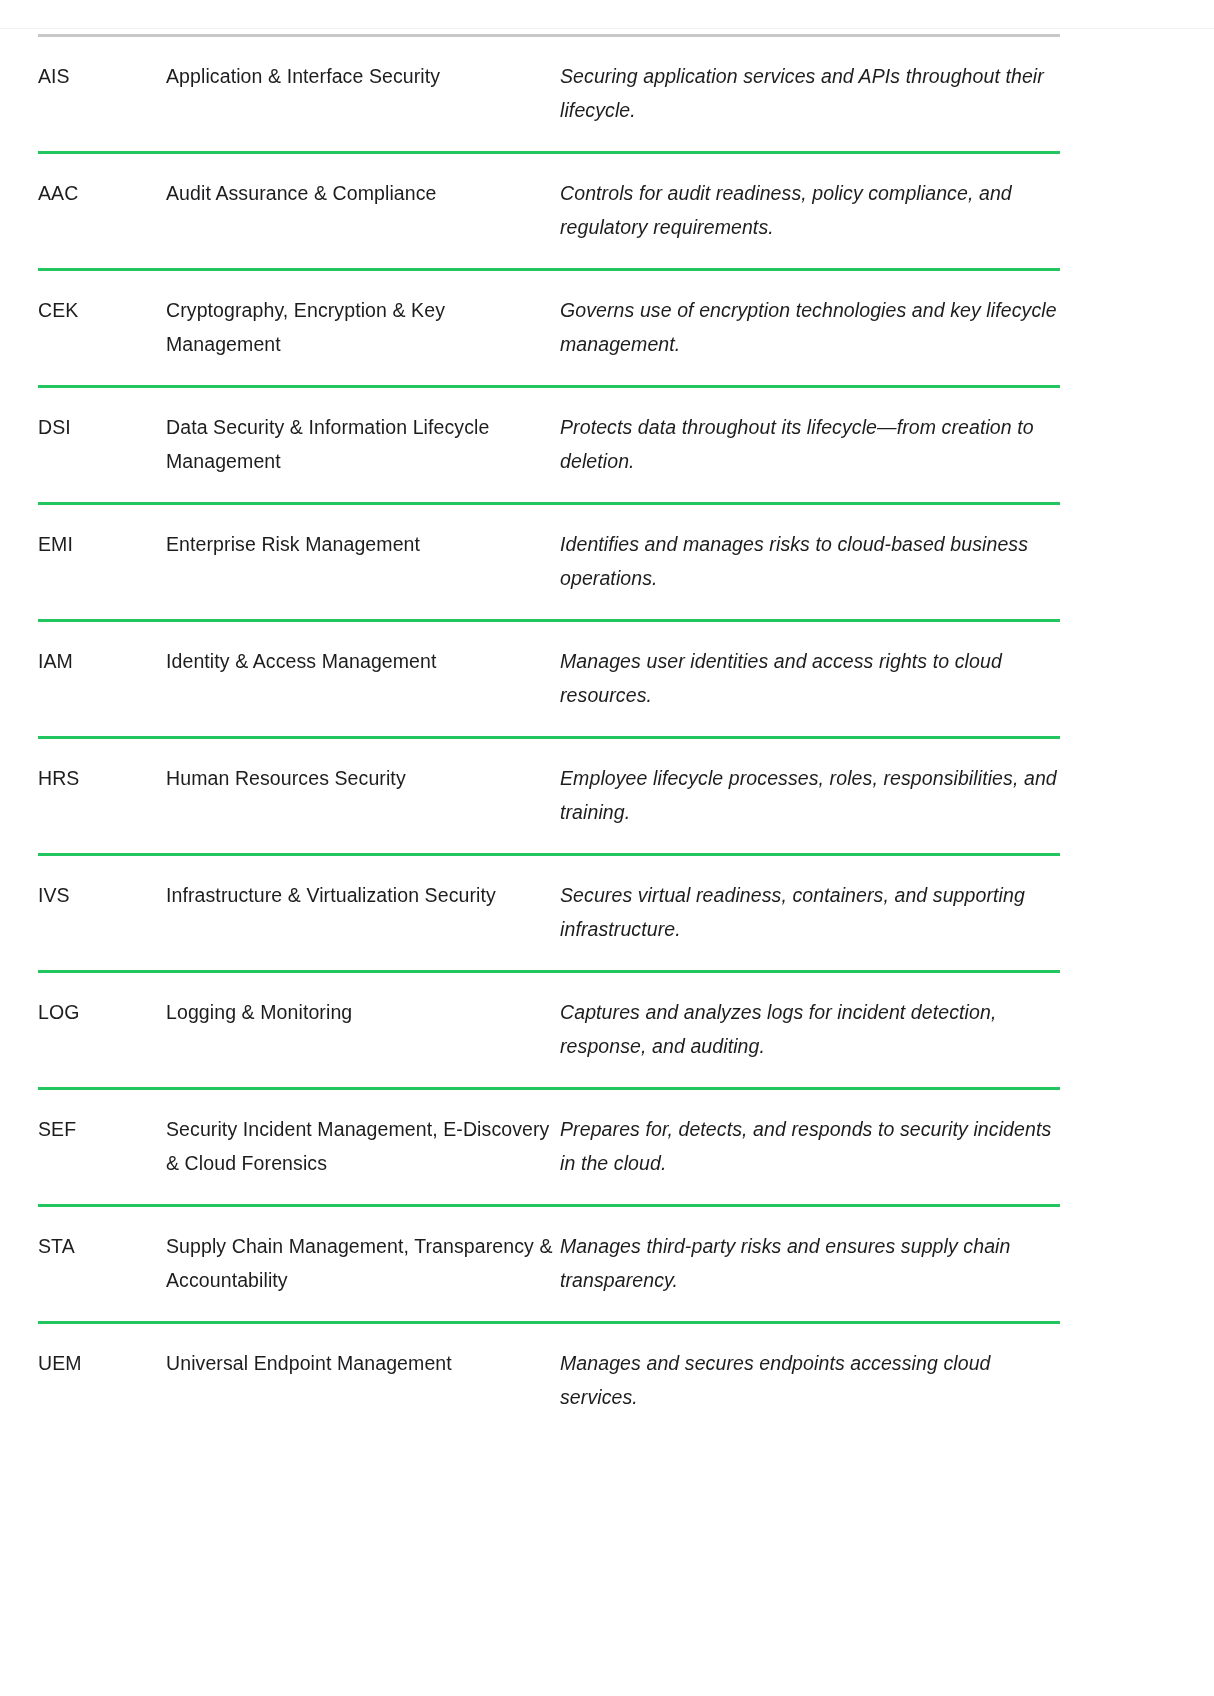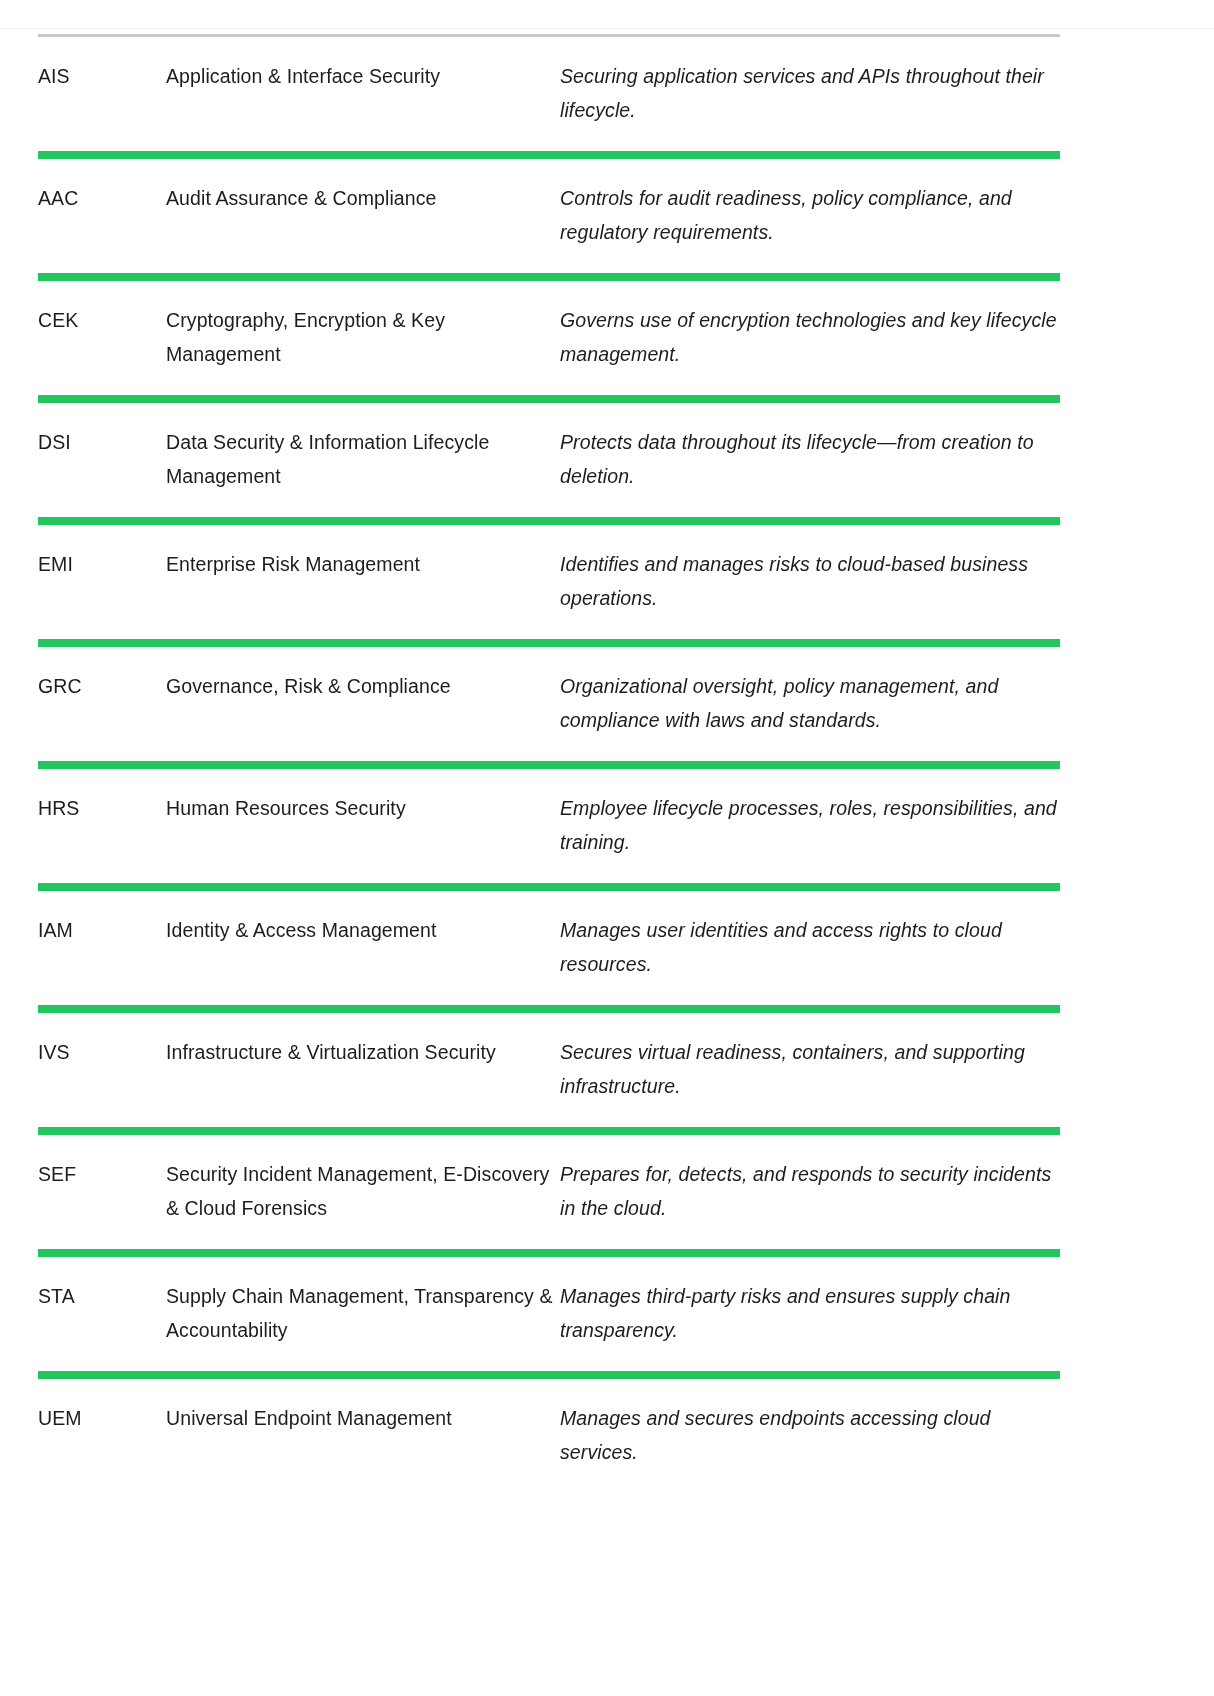--- a/index.html
+++ b/index.html
@@ -53,21 +53,21 @@
   table.domains-table col.col-code  { width: 128px; }
   table.domains-table col.col-name  { width: 394px; }
   table.domains-table col.col-desc  { width: 500px; }
 
   
   table.domains-table tbody tr:first-child > td {
     border-top: 3px solid #c8c8c8;
   }
 
   table.domains-table td {
-    border-bottom: 8px solid #22c55e;
+    border-bottom: 3px solid #22c55e;
     padding: 22px 0 24px 0;
     vertical-align: top;
     text-align: left;
     font-weight: 400;
     letter-spacing: 0.1px;
     word-wrap: break-word;
     overflow-wrap: break-word;
   }
 
   table.domains-table tbody tr:last-child > td {
@@ -120,38 +120,38 @@
             <td class="cell-code">DSI</td>
             <td class="cell-name">Data Security &amp; Information Lifecycle Management</td>
             <td class="cell-desc">Protects data throughout its lifecycle—from creation to deletion.</td>
           </tr>
           <tr>
             <td class="cell-code">EMI</td>
             <td class="cell-name">Enterprise Risk Management</td>
             <td class="cell-desc">Identifies and manages risks to cloud-based business operations.</td>
           </tr>
           <tr>
-            <td class="cell-code">GRC</td>
-            <td class="cell-name">Governance, Risk &amp; Compliance</td>
-            <td class="cell-desc">Organizational oversight, policy management, and compliance with laws and standards.</td>
+            <td class="cell-code">IAM</td>
+            <td class="cell-name">Identity &amp; Access Management</td>
+            <td class="cell-desc">Manages user identities and access rights to cloud resources.</td>
           </tr>
           <tr>
             <td class="cell-code">HRS</td>
             <td class="cell-name">Human Resources Security</td>
             <td class="cell-desc">Employee lifecycle processes, roles, responsibilities, and training.</td>
           </tr>
           <tr>
-            <td class="cell-code">IAM</td>
-            <td class="cell-name">Identity &amp; Access Management</td>
-            <td class="cell-desc">Manages user identities and access rights to cloud resources.</td>
-          </tr>
-          <tr>
             <td class="cell-code">IVS</td>
             <td class="cell-name">Infrastructure &amp; Virtualization Security</td>
             <td class="cell-desc">Secures virtual readiness, containers, and supporting infrastructure.</td>
+          </tr>
+          <tr>
+            <td class="cell-code">LOG</td>
+            <td class="cell-name">Logging &amp; Monitoring</td>
+            <td class="cell-desc">Captures and analyzes logs for incident detection, response, and auditing.</td>
           </tr>
           <tr>
             <td class="cell-code">SEF</td>
             <td class="cell-name">Security Incident Management, E-Discovery &amp; Cloud Forensics</td>
             <td class="cell-desc">Prepares for, detects, and responds to security incidents in the cloud.</td>
           </tr>
           <tr>
             <td class="cell-code">STA</td>
             <td class="cell-name">Supply Chain Management, Transparency &amp; Accountability</td>
             <td class="cell-desc">Manages third-party risks and ensures supply chain transparency.</td>

